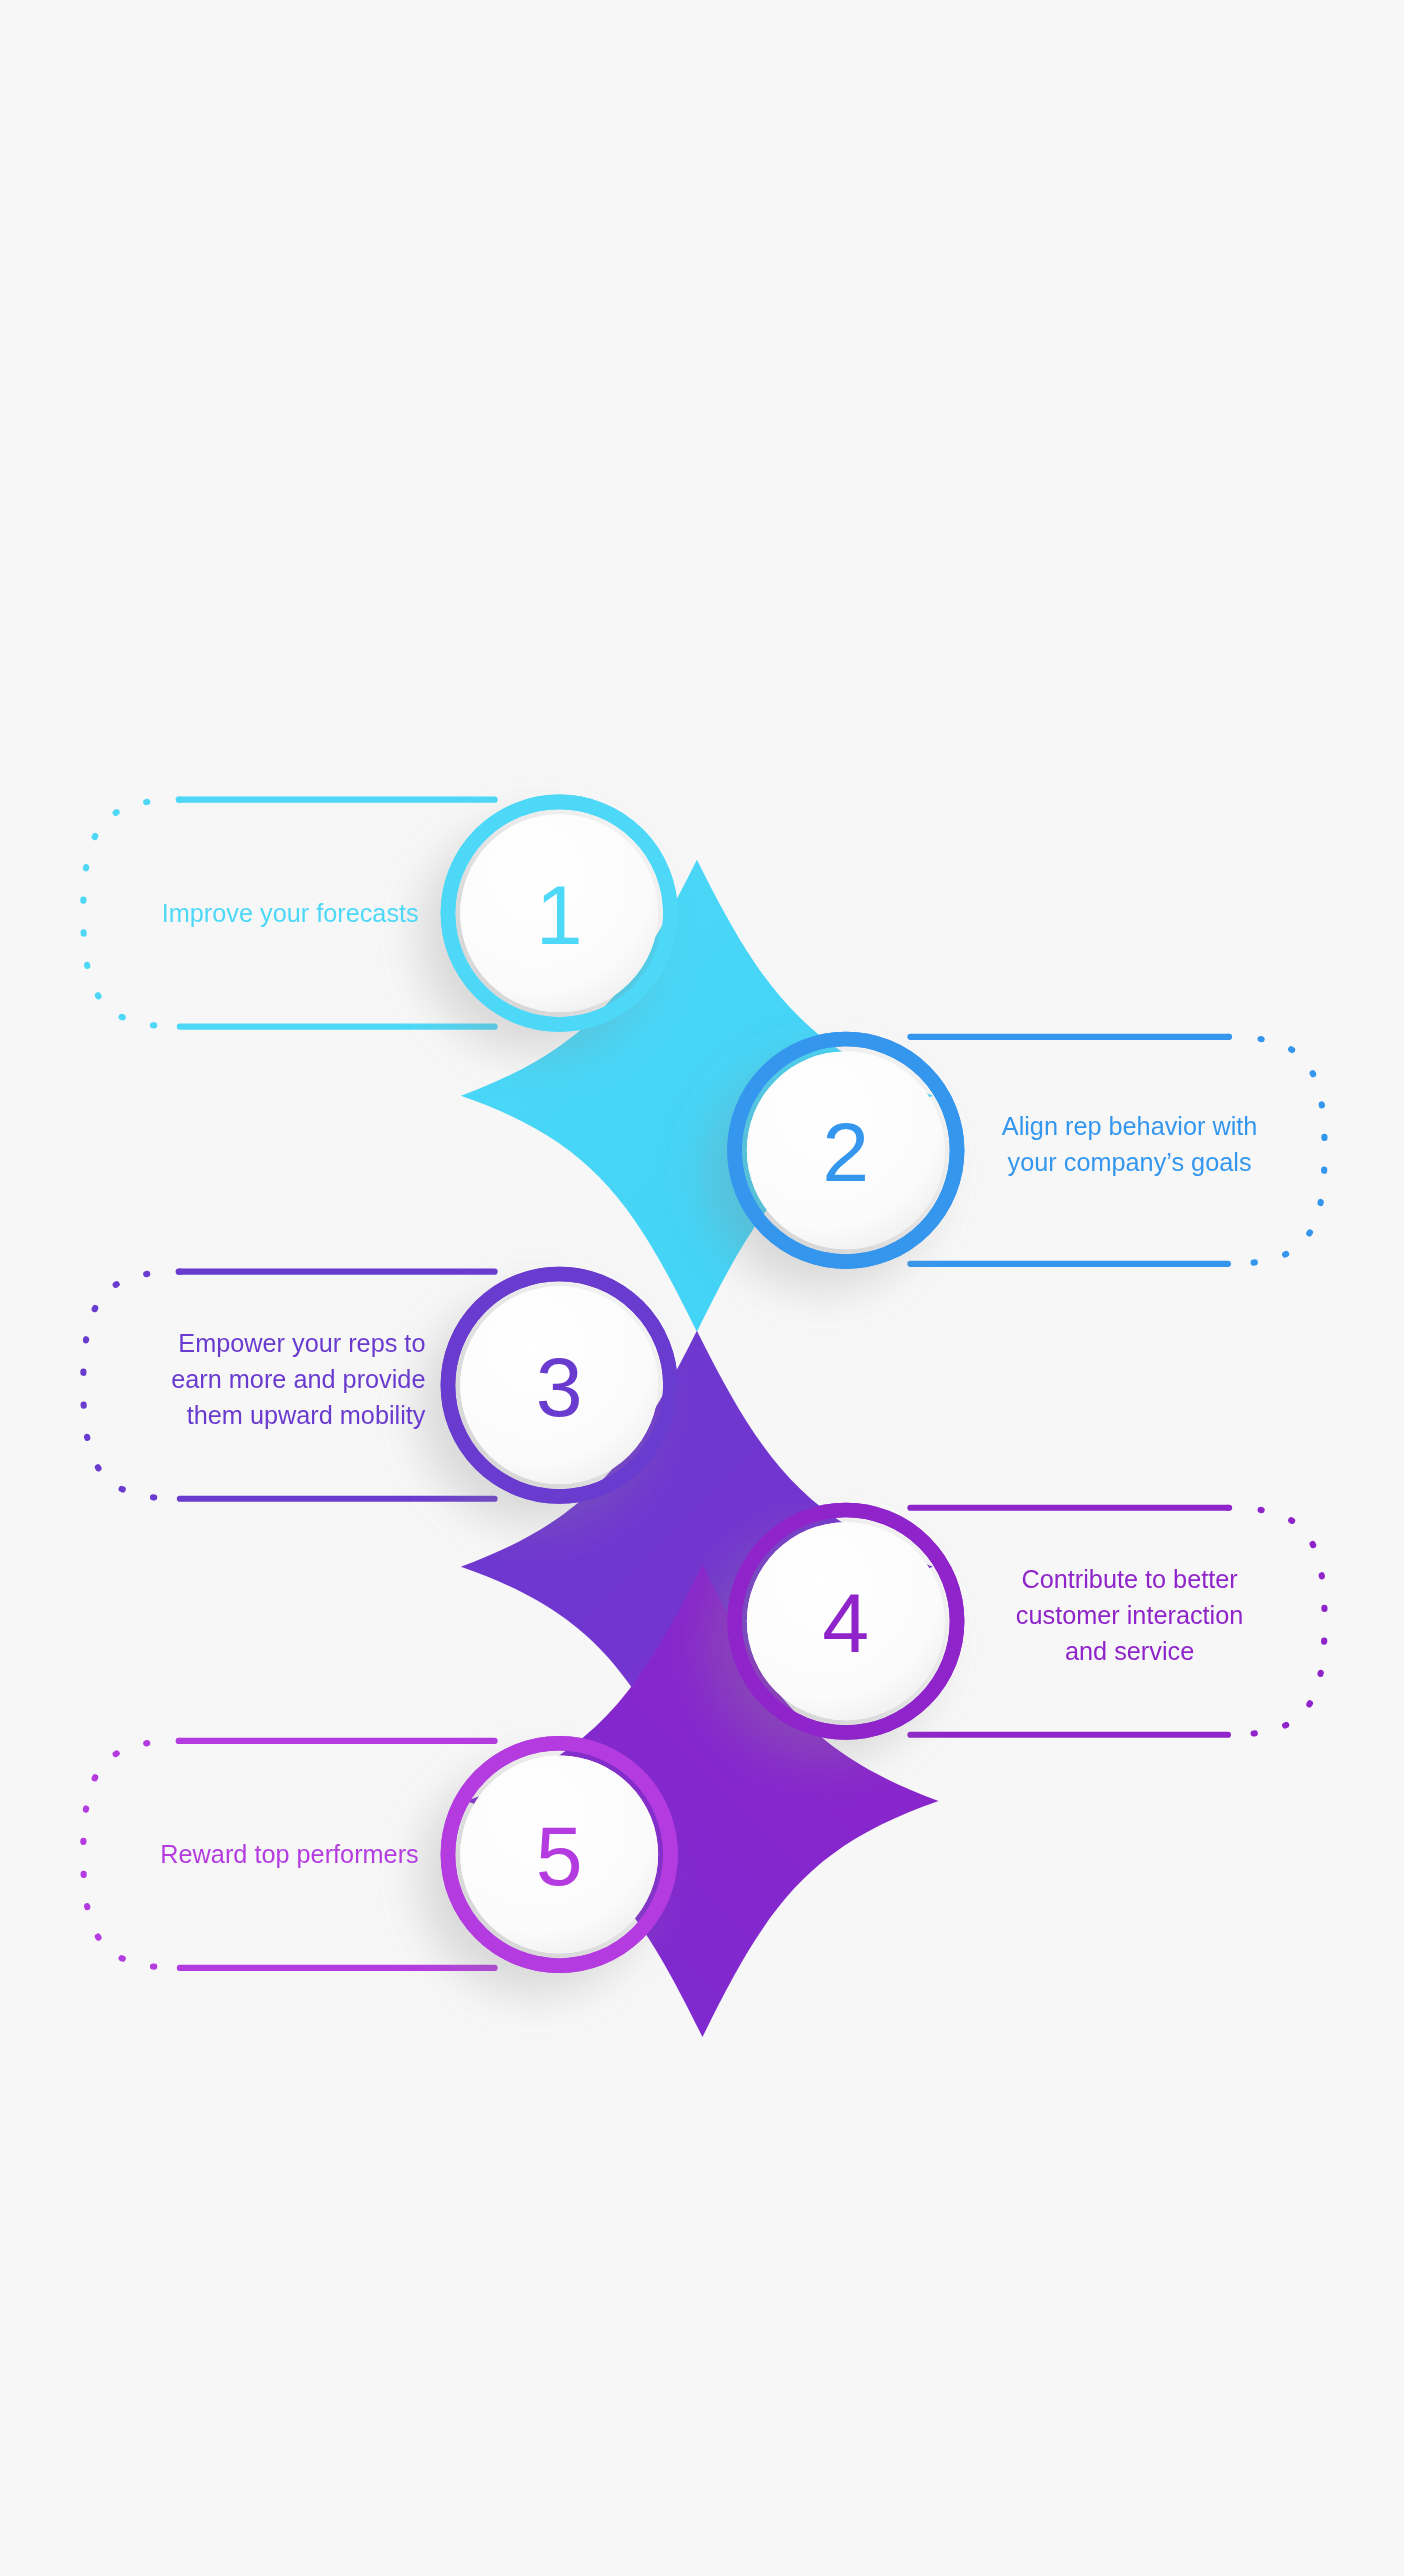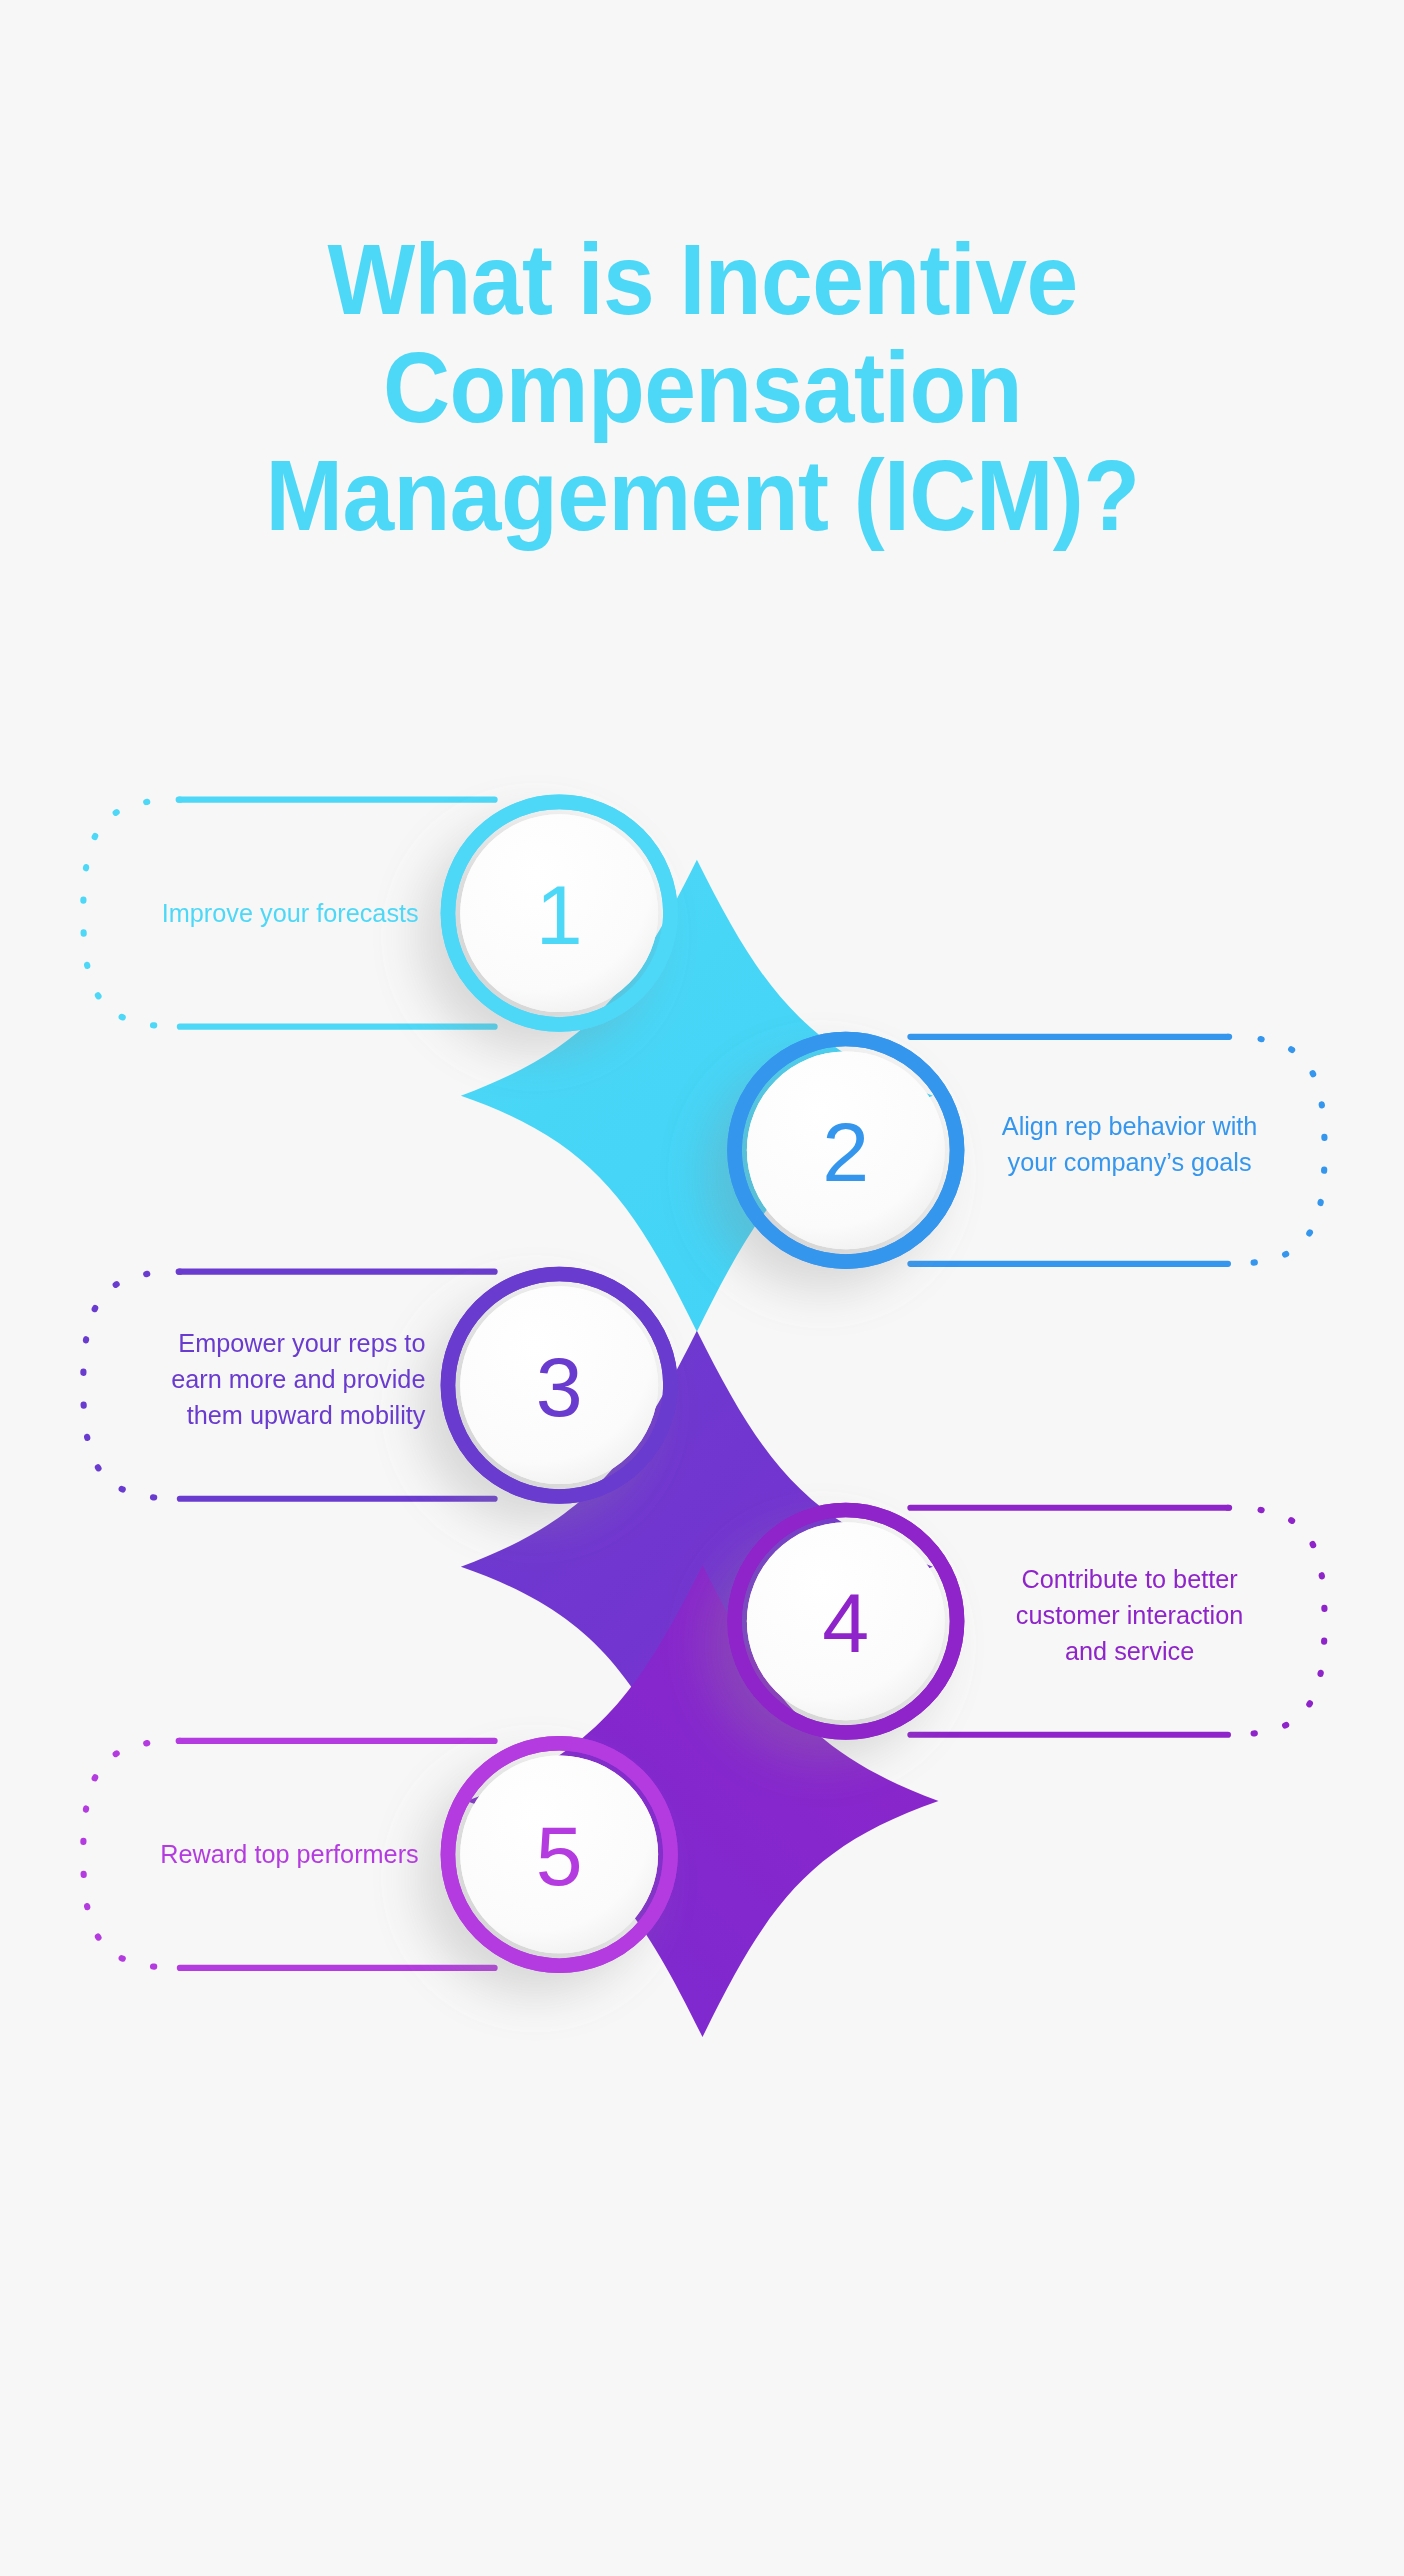--- a/index.html
+++ b/index.html
@@ -37,24 +37,20 @@
     font-family:"Liberation Sans Narrow","Liberation Sans",sans-serif;
     font-size:150px;
     font-weight:400;
   }
 </style>
 </head>
 <body>
 
 <div id="infographic">
 
-  <div class="title-wrap">
-    <span class="title-line">What is Incentive Compensation</span>
-    <span class="title-line">Management (ICM)?</span>
-  </div>
 
   <svg class="stage" viewBox="0 0 2500 4584">
     <defs>
       <filter id="circShadow" x="-60%" y="-60%" width="250%" height="250%">
         <feDropShadow dx="-42" dy="42" stdDeviation="36" flood-color="#8a8a8a" flood-opacity="0.30"></feDropShadow>
       </filter>
       <radialGradient id="innerG" cx="38%" cy="30%" r="82%">
         <stop offset="0%" stop-color="#ffffff"></stop>
         <stop offset="72%" stop-color="#fbfbfb"></stop>
         <stop offset="100%" stop-color="#ececec"></stop>

